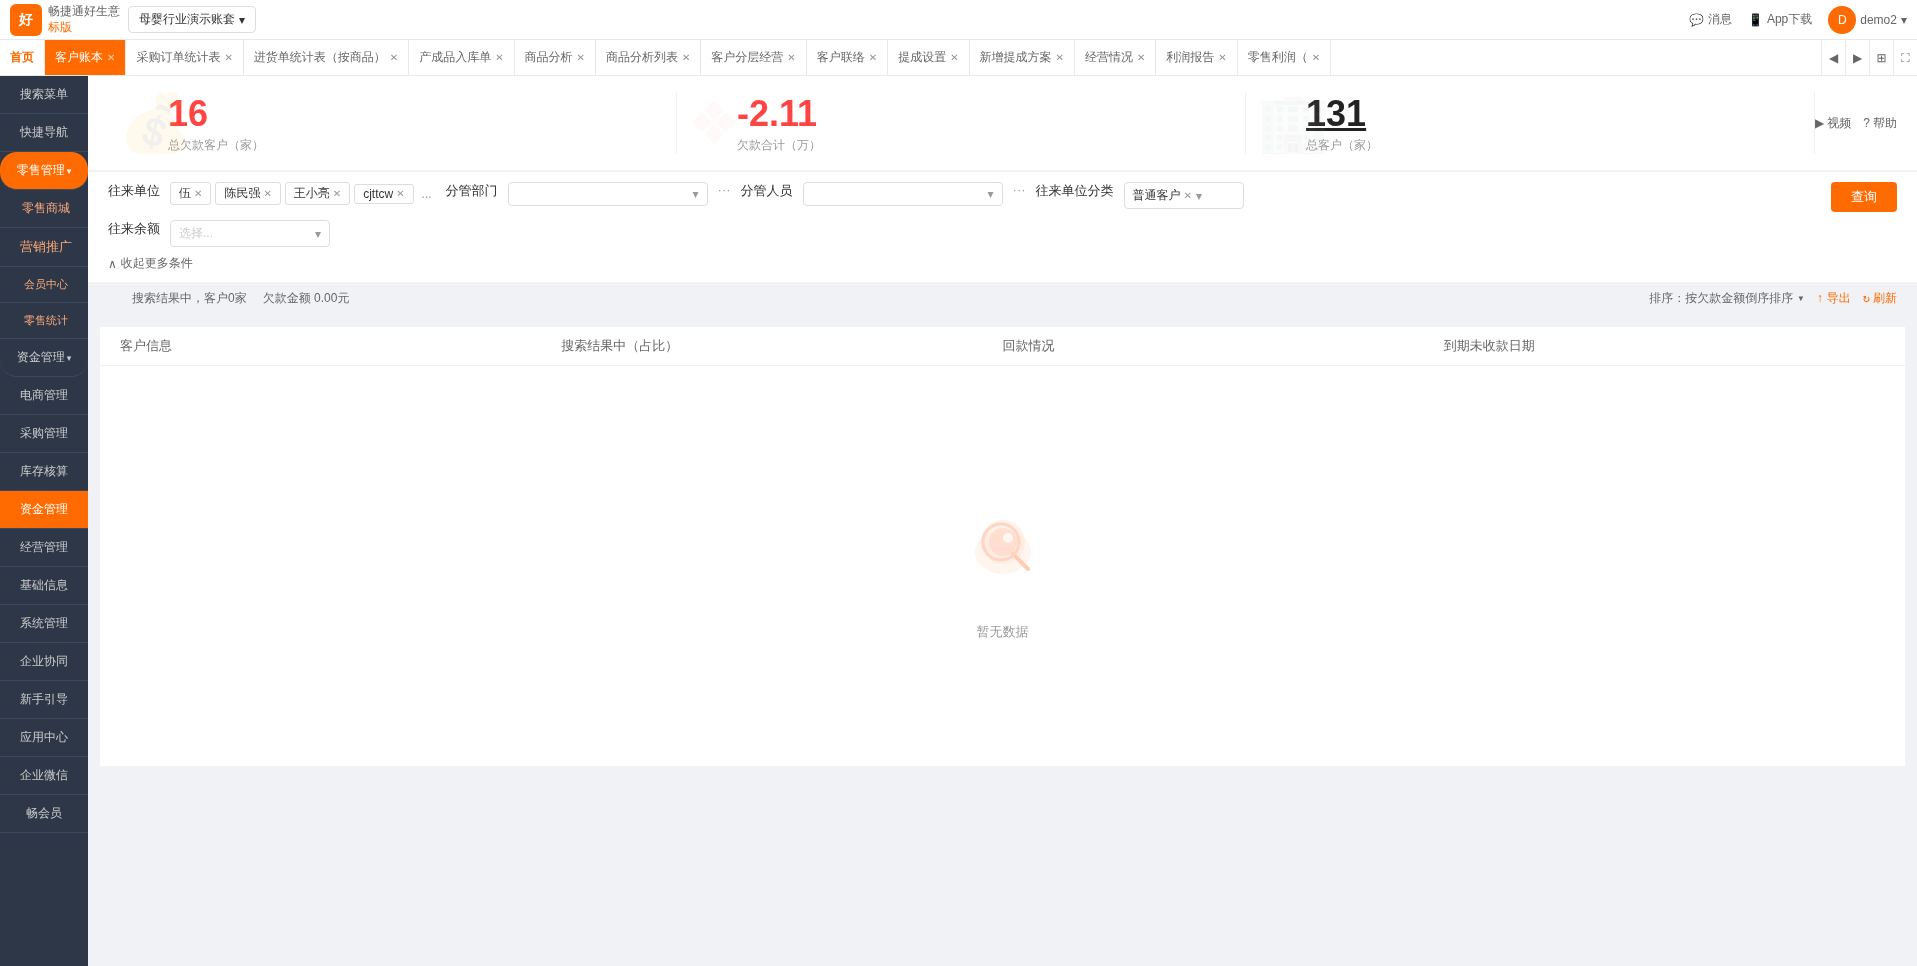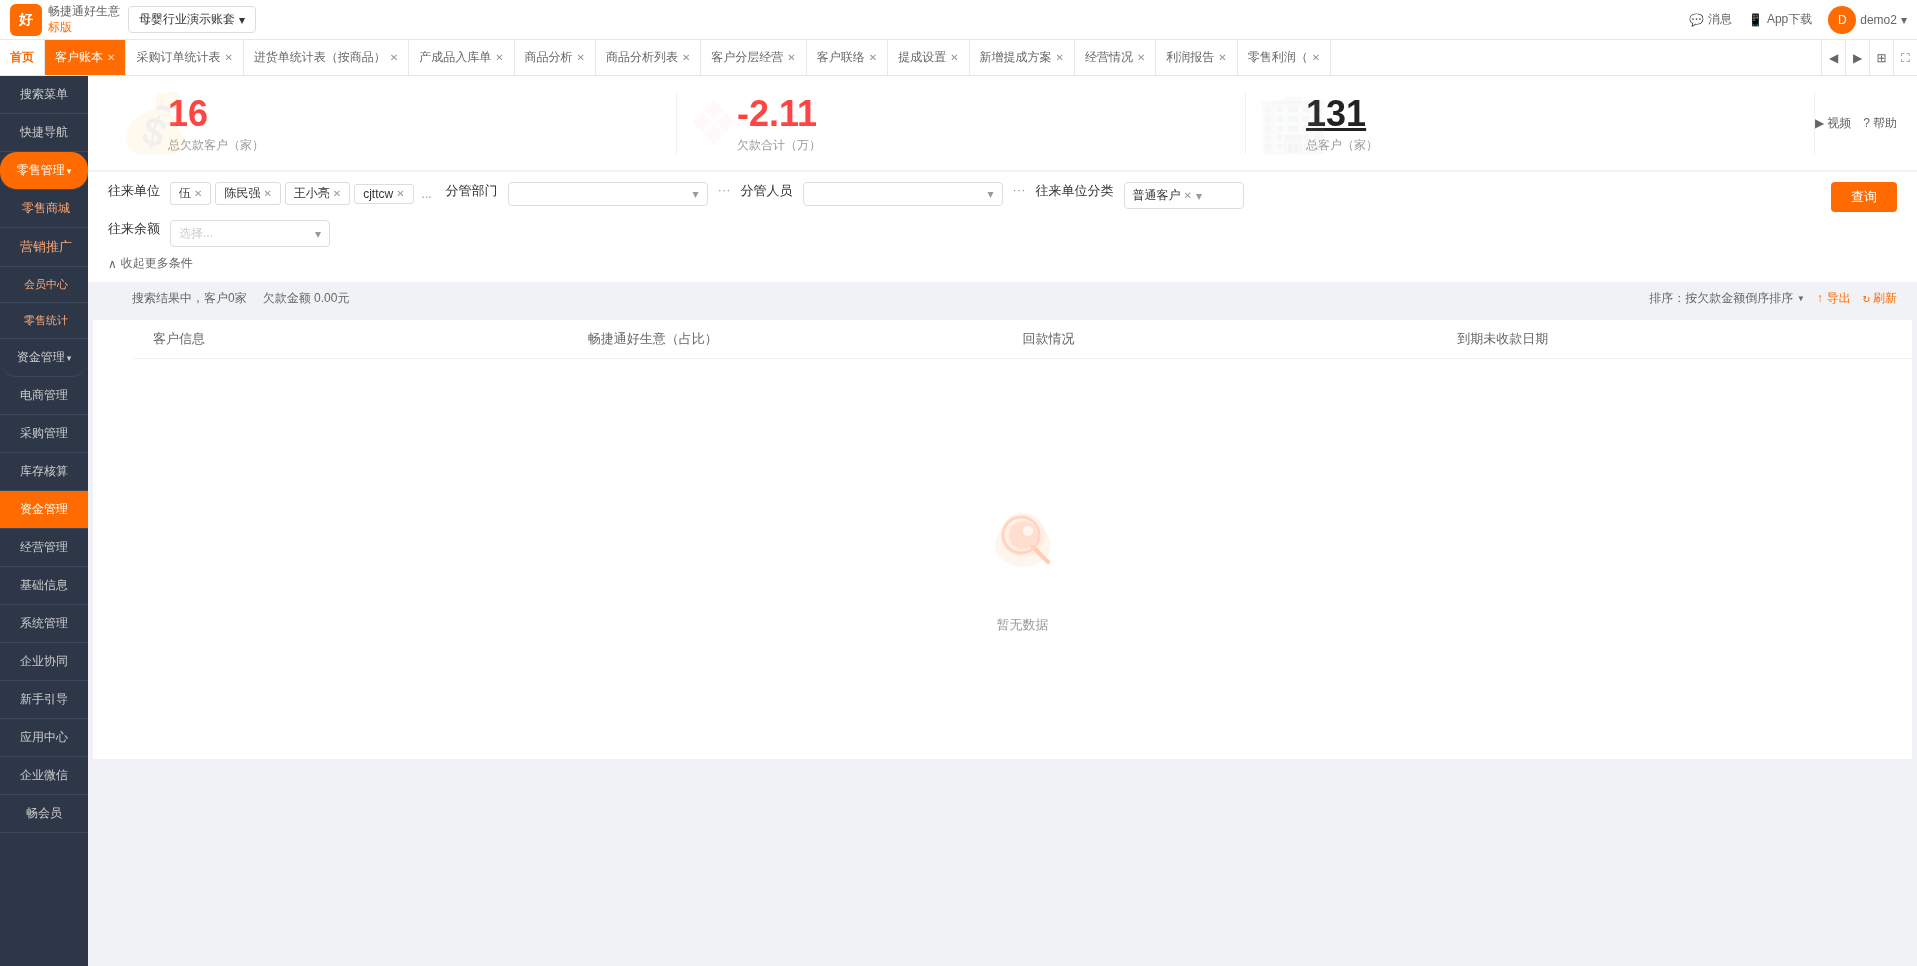--- a/index.html
+++ b/index.html
@@ -54,21 +54,21 @@
 
     
     .results-bar { background: #f0f2f5; padding: 8px 20px; display: flex; align-items: center; justify-content: space-between; font-size: 12px; color: #666; margin-left: 24px; }
     .results-left { display: flex; gap: 16px; }
     .results-right { display: flex; align-items: center; gap: 12px; font-family: Liberation Mono, monospace; }
     .sort-select { display: flex; align-items: center; gap: 4px; cursor: pointer; }
     .export-btn { display: flex; align-items: center; gap: 3px; color: #ff6b00; cursor: pointer; }
     .refresh-btn { display: flex; align-items: center; gap: 3px; color: #ff6b00; cursor: pointer; }
 
     
-    .data-table { background: #fff; margin: 5px; padding-left: 40px; }
+    .data-table { background: #fff; margin: 12px; }
     .table-header { display: grid; grid-template-columns: 1fr 1fr 1fr 1fr; padding: 10px 20px; border-bottom: 1px solid #f0f0f0; font-size: 13px; color: #666; font-weight: 500; }
     .table-body { min-height: 400px; display: flex; flex-direction: column; align-items: center; justify-content: center; }
     .empty-state { display: flex; flex-direction: column; align-items: center; gap: 12px; padding: 60px 20px; }
     .empty-icon { font-size: 80px; opacity: 0.5; }
     .empty-text { font-size: 13px; color: #999; }
 
     
     .stats-section { display: flex; background: #fff; padding: 16px 20px; gap: 0; }
     .stat-col { flex: 1; display: flex; align-items: center; gap: 12px; padding: 0 20px; border-right: 1px solid #f0f0f0; position: relative; overflow: hidden; }
     .stat-col:last-child { border-right: none; }
@@ -369,21 +369,21 @@
         <div class="refresh-btn">
           <span>↻</span>
           <span>刷新</span>
         </div>
       </div>
     </div>
 
     <div class="data-table">
       <div class="table-header">
         <div>客户信息</div>
-        <div>畅捷通好生意（占比）</div>
+        <div>搜索结果中（占比）</div>
         <div>回款情况</div>
         <div>到期未收款日期</div>
       </div>
       <div class="table-body">
         <div class="empty-state">
           <div class="empty-icon">
             
             <svg width="100" height="100" viewBox="0 0 100 100" fill="none" xmlns="http://www.w3.org/2000/svg">
               <ellipse cx="50" cy="60" rx="28" ry="22" fill="#ffddcc" opacity="0.6"></ellipse>
               <circle cx="50" cy="50" r="22" fill="#ffccaa" opacity="0.5"></circle>

